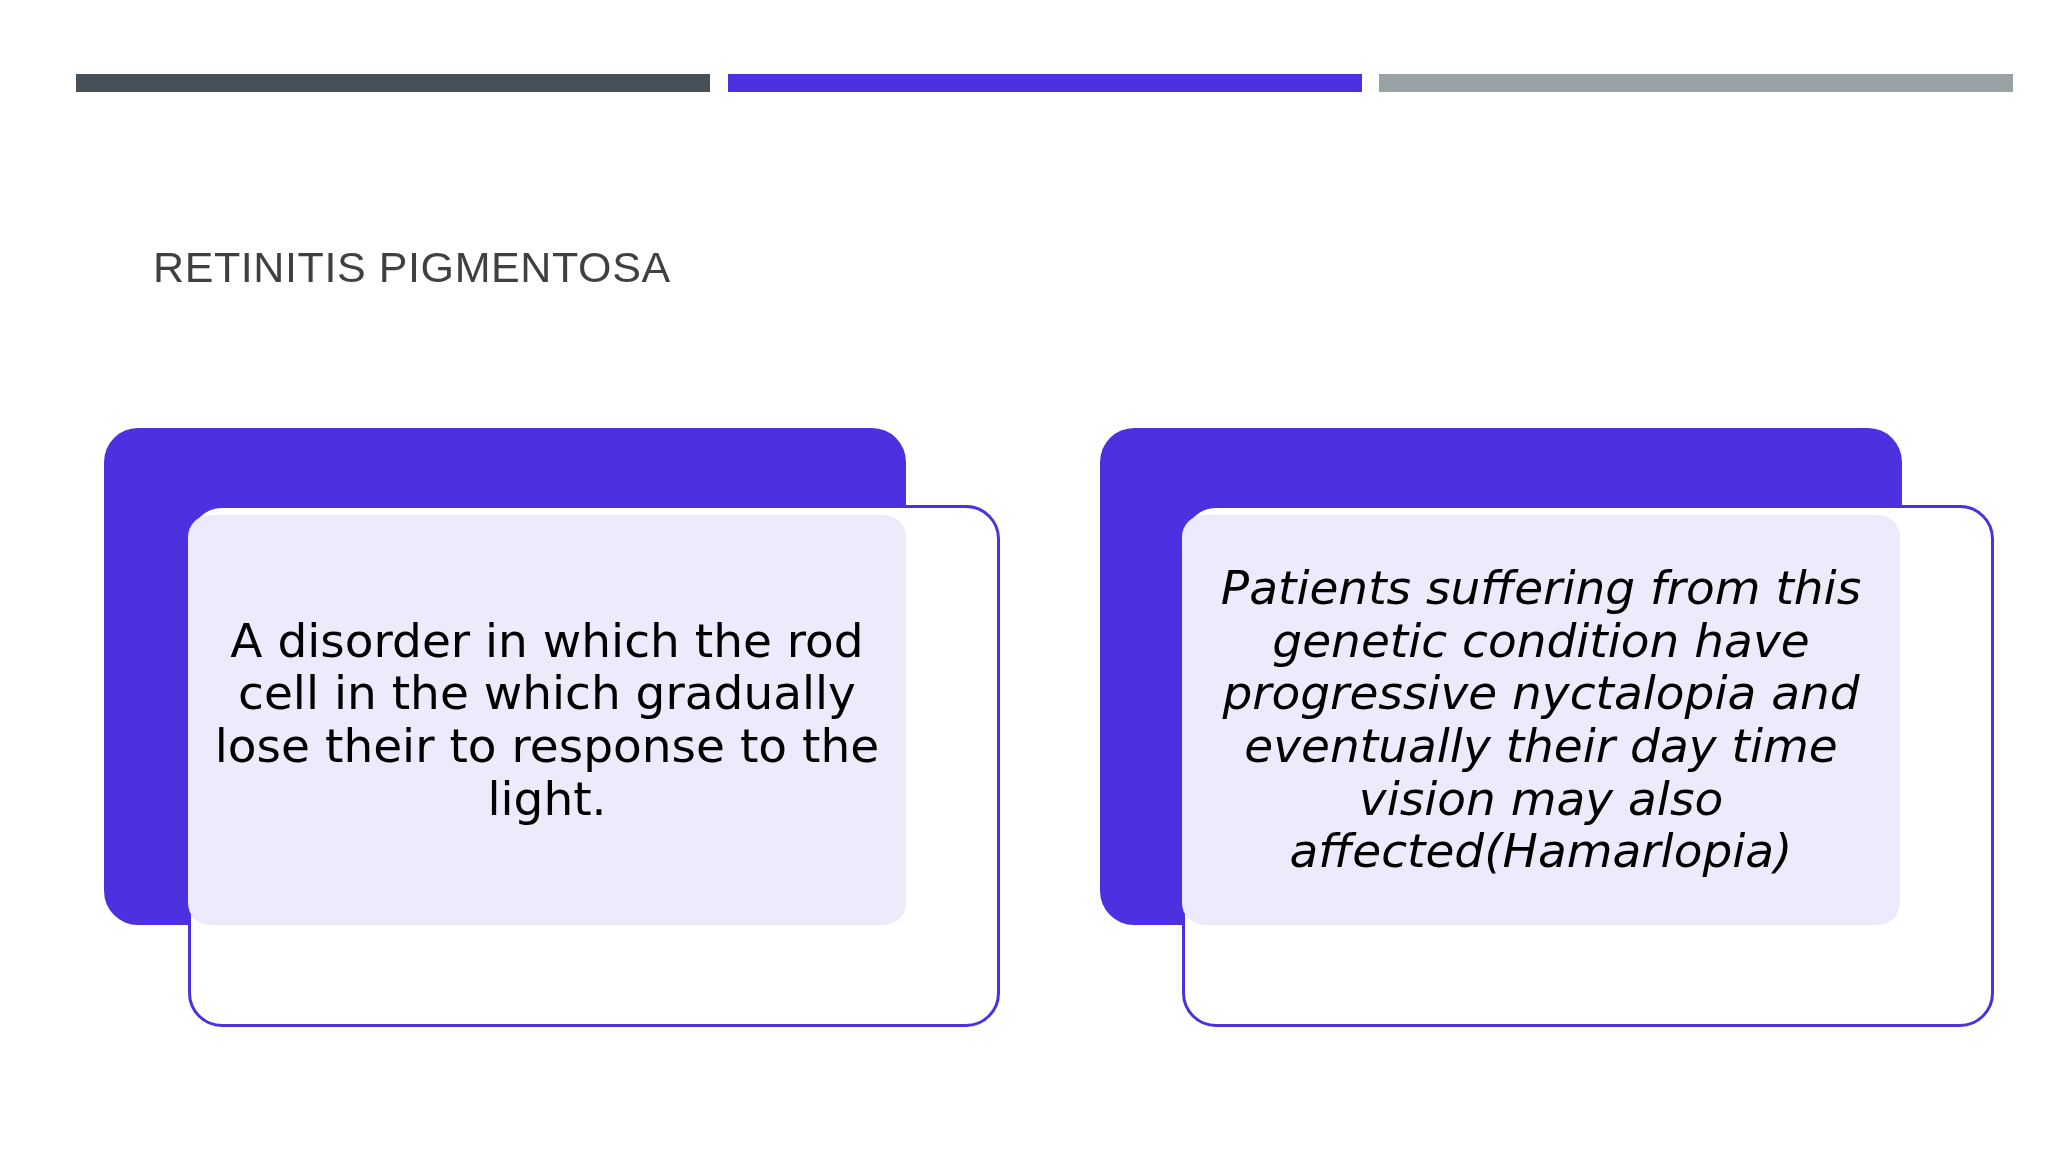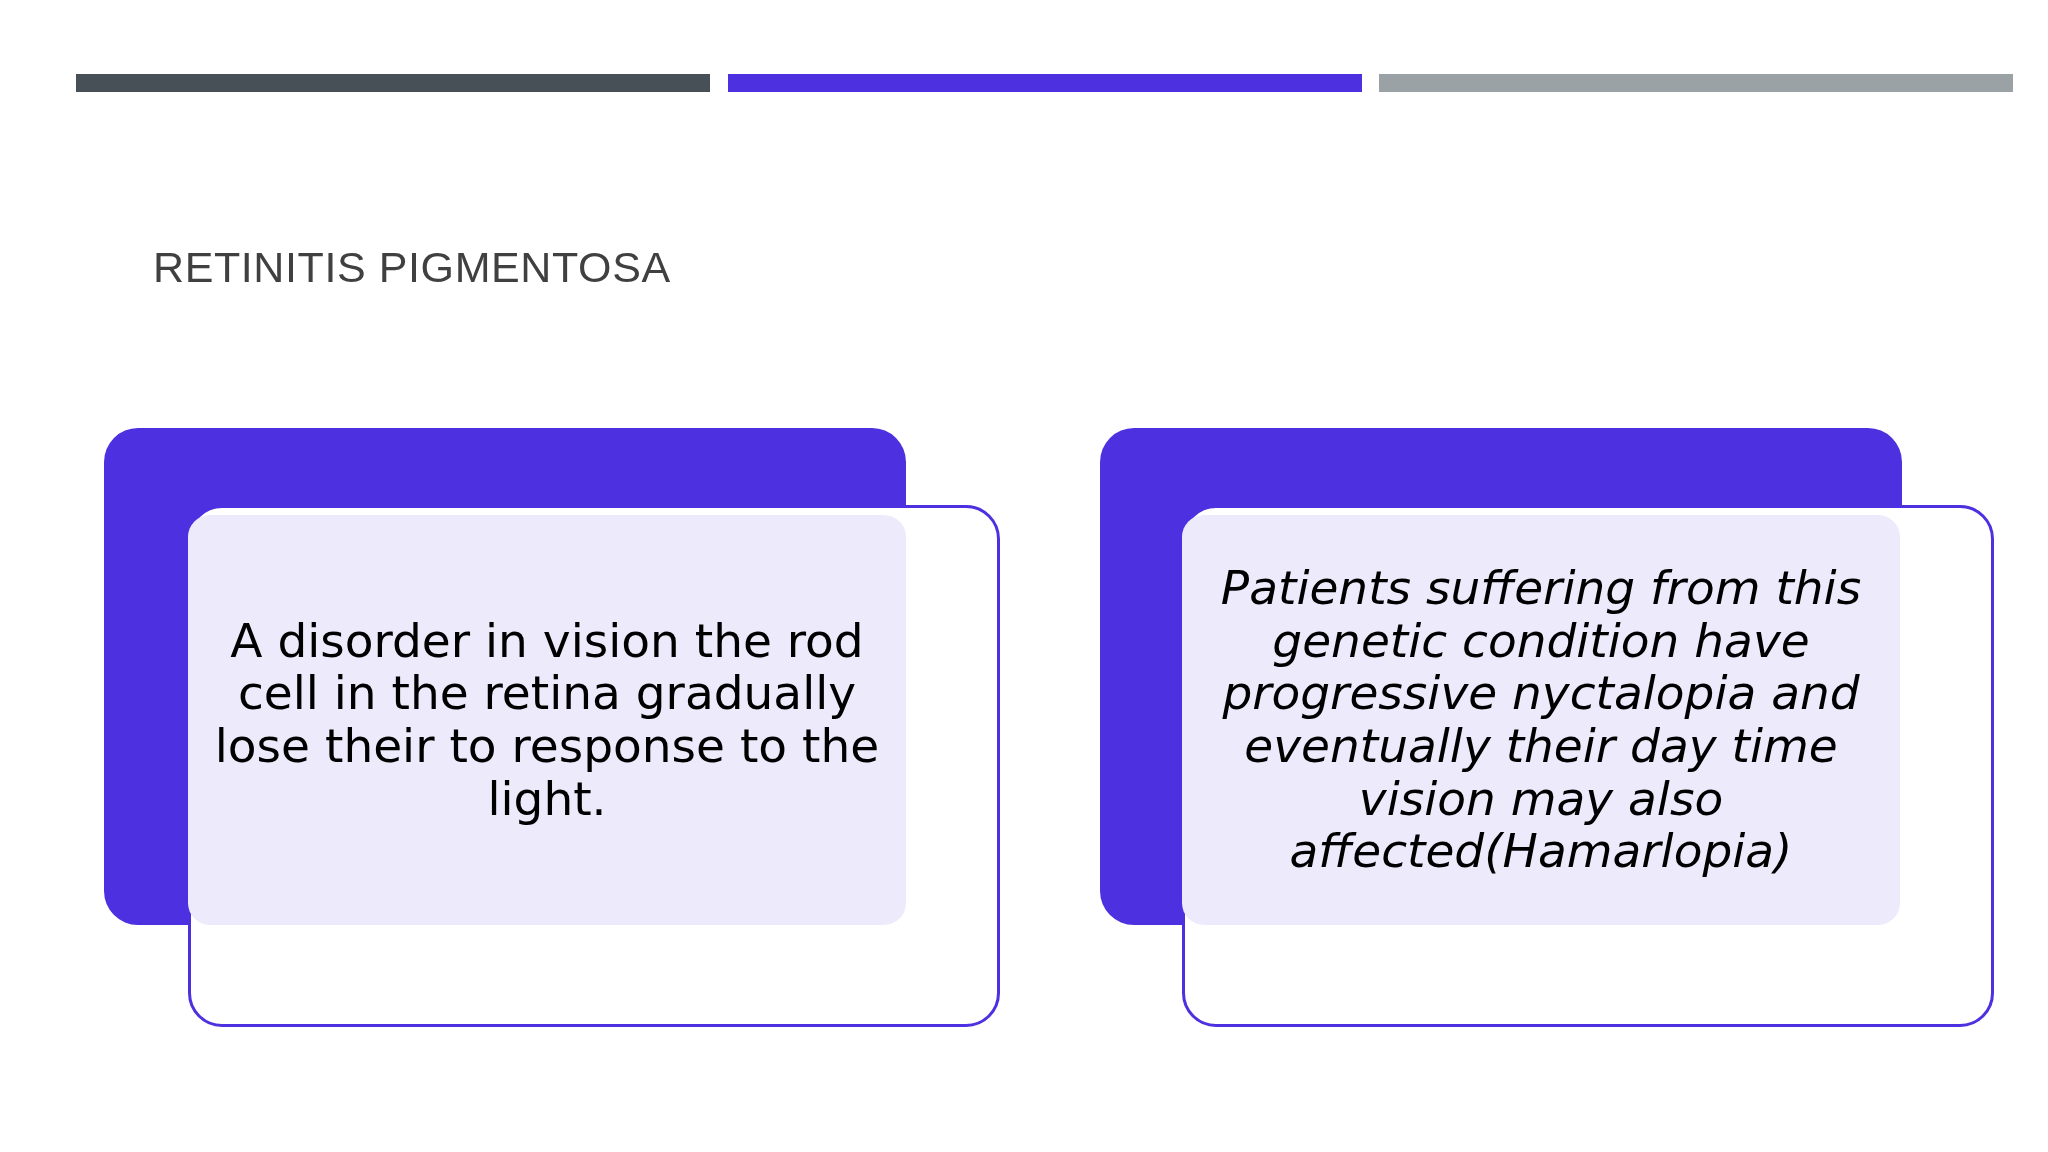--- a/index.html
+++ b/index.html
@@ -104,21 +104,21 @@
   <div class="topbar" id="bar-dark" style="background: rgb(71, 80, 87);"></div>
   <div class="topbar" id="bar-accent" style="background: rgb(77, 48, 224);"></div>
   <div class="topbar" id="bar-gray" style="background: rgb(155, 162, 165);"></div>
 
   <div id="page-title" style="color: rgb(64, 64, 64);">RETINITIS PIGMENTOSA</div>
 
   <div class="card-group" id="group-left">
     <div class="card-back" id="left-card-back" style="background: rgb(77, 48, 224);"></div>
     <div class="card-front" id="left-card-front" style="border: 3px solid rgb(77, 48, 224);"></div>
     <div class="card-textplate" id="left-card-plate" style="background: rgb(236, 234, 251);">
-      <div class="card-text" id="left-card-text" style="color: rgb(0, 0, 0);">A disorder in vision the rod cell in the retina gradually lose their to response to the light.</div>
+      <div class="card-text" id="left-card-text" style="color: rgb(0, 0, 0);">A disorder in which the rod cell in the which gradually lose their to response to the light.</div>
     </div>
   </div>
 
   <div class="card-group" id="group-right">
     <div class="card-back" id="right-card-back" style="background: rgb(77, 48, 224);"></div>
     <div class="card-front" id="right-card-front" style="border: 3px solid rgb(77, 48, 224);"></div>
     <div class="card-textplate" id="right-card-plate" style="background: rgb(236, 234, 251); font-style: italic;">
       <div class="card-text" id="right-card-text" style="color: rgb(0, 0, 0);">Patients suffering from this genetic condition have progressive nyctalopia and eventually their  day time vision may also affected(Hamarlopia)</div>
     </div>
   </div>

